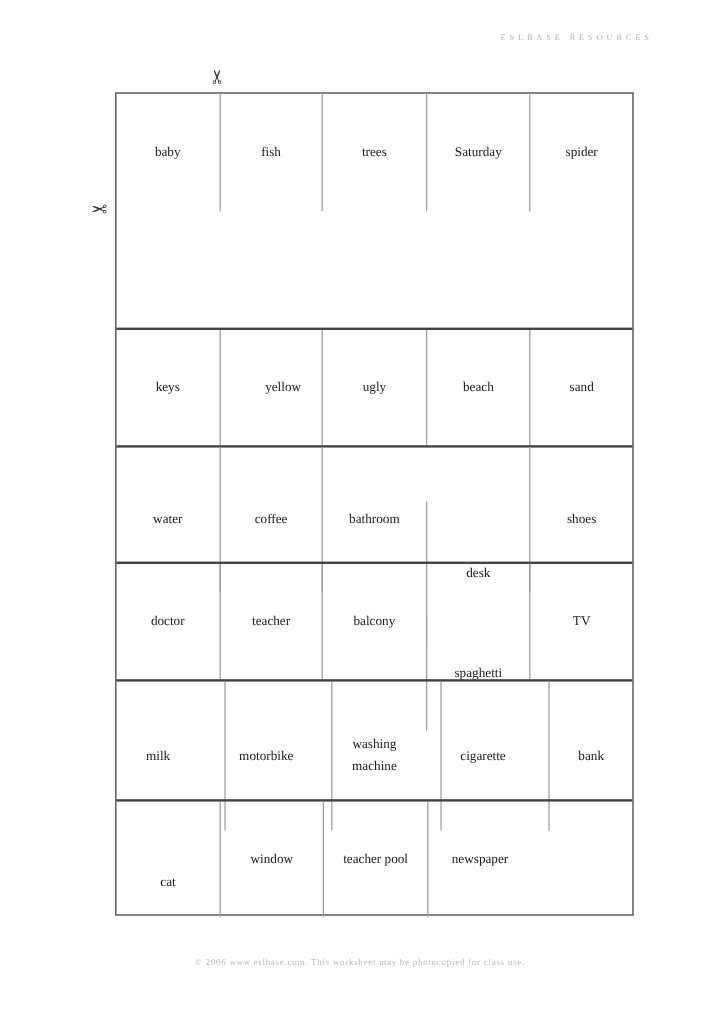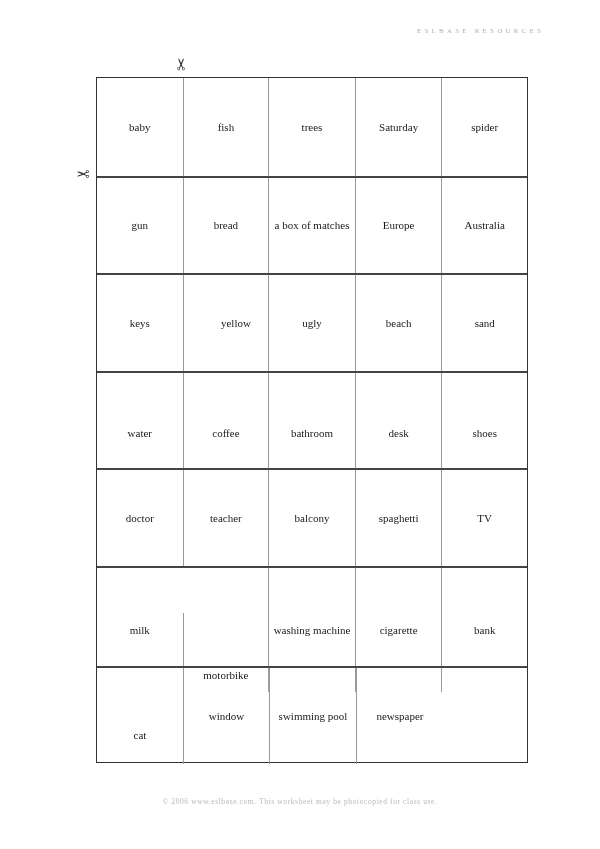--- a/index.html
+++ b/index.html
@@ -57,56 +57,49 @@
 <span class="scissors" style="left:76px; top:165px; transform: rotate(180deg);">✂</span>
 
 <div class="grid" id="grid">
     <div class="row" style="top: 0px; height: 98px;">
       <div class="cell" style="width: 86px;">baby</div>
       <div class="cell" style="width: 86px;">fish</div>
       <div class="cell" style="width: 87px;">trees</div>
       <div class="cell" style="width: 87px;">Saturday</div>
       <div class="cell" style="width: 86px;">spider</div>
     </div>
-    <div class="row" style="top: 98px; height: 97px;">
-      <div class="cell" style="width: 86px;">gun</div>
-      <div class="cell" style="width: 86px;">bread</div>
-      <div class="cell" style="width: 87px;">a box of matches</div>
-      <div class="cell" style="width: 87px;">Europe</div>
-      <div class="cell" style="width: 86px;">Australia</div>
-    </div>
     <div class="row" style="top: 195px; height: 98px;">
       <div class="cell" style="width: 86px;">keys</div>
       <div class="cell" style="width: 86px; padding-left: 24px;">yellow</div>
       <div class="cell" style="width: 87px;">ugly</div>
       <div class="cell" style="width: 87px;">beach</div>
       <div class="cell" style="width: 86px;">sand</div>
     </div>
     <div class="row" style="top: 293px; height: 123px;">
       <div class="cell" style="width: 86px;">water</div>
       <div class="cell" style="width: 86px;">coffee</div>
       <div class="cell" style="width: 87px;">bathroom</div>
-      <div class="cell" style="width: 87px;">desk</div>
+      <div class="cell" style="width: 87px; margin-top: 45px;">desk</div>
       <div class="cell" style="width: 86px;">shoes</div>
     </div>
     <div class="row" style="top: 390px; height: 98px;">
       <div class="cell" style="width: 86px;">doctor</div>
       <div class="cell" style="width: 86px;">teacher</div>
       <div class="cell" style="width: 87px;">balcony</div>
-      <div class="cell" style="width: 87px;">spaghetti</div>
+      <div class="cell" style="width: 87px; margin-top: 43px;">spaghetti</div>
       <div class="cell" style="width: 86px;">TV</div>
     </div>
-    <div class="row" style="top: 488px; height: 126px;">
+    <div class="row" style="top: 488px; height: 126px; gap: 20px;">
       <div class="cell" style="width: 86px;">milk</div>
-      <div class="cell" style="width: 86px; margin-top: 45px;">motorbike</div>
+      <div class="cell" style="width: 86px;">motorbike</div>
       <div class="cell" style="width: 87px;">washing machine</div>
       <div class="cell" style="width: 87px;">cigarette</div>
       <div class="cell" style="width: 86px;">bank</div>
     </div>
     <div class="row" style="top: 588px; height: 98px;">
       <div class="cell" style="width: 86px; margin-top: 19px;">cat</div>
       <div class="cell" style="width: 86px;">window</div>
-      <div class="cell" style="width: 87px;">swimming pool</div>
+      <div class="cell" style="width: 87px;">teacher pool</div>
       <div class="cell" style="width: 87px;">newspaper</div>
     </div>
   </div>
 
 <div class="footer">© 2006 www.eslbase.com.    This worksheet may be photocopied for class use.</div>
 
 </body></html>

